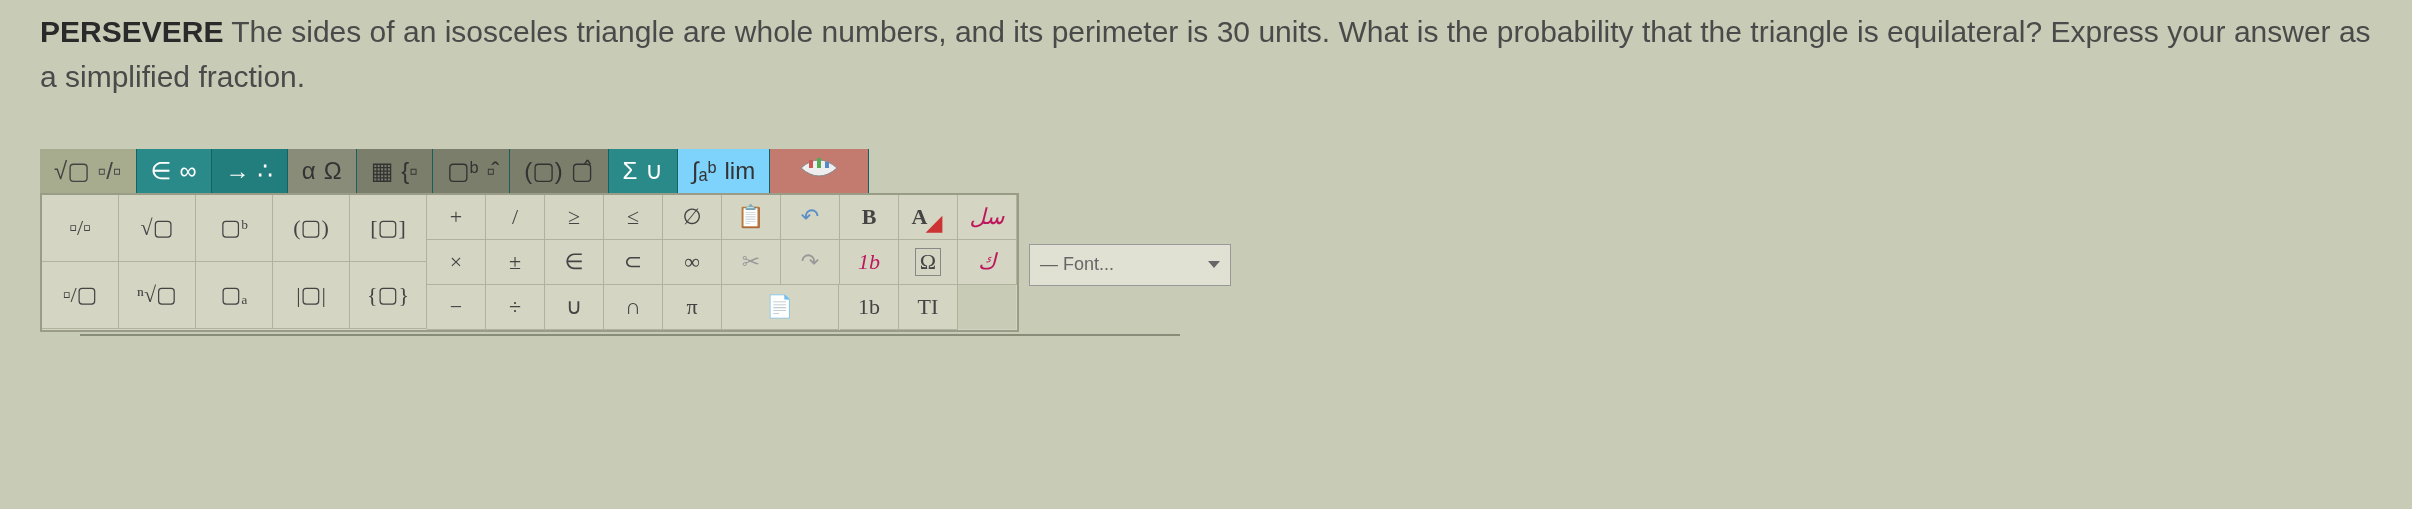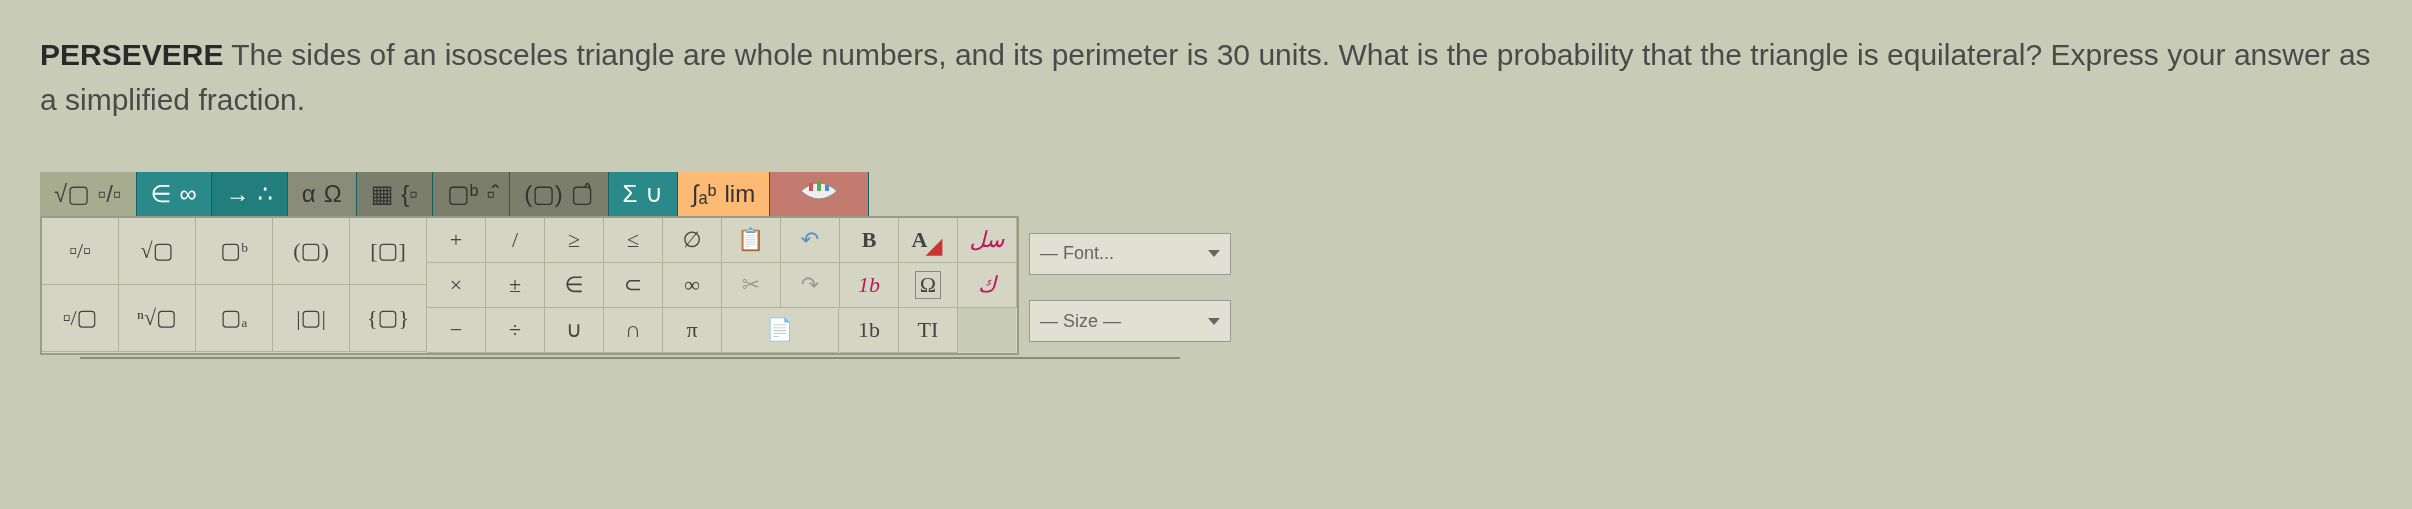--- a/index.html
+++ b/index.html
@@ -3,21 +3,21 @@
 <meta charset="utf-8">
 <style>
   body {
     margin: 0;
     padding: 0;
     background: #c8cbb5;
     font-family: "Segoe UI", Arial, sans-serif;
     width: 2412px;
   }
   .question {
-    padding: 32px 40px 50px 40px;
+    padding: 9px 40px 50px 40px;
     font-size: 30px;
     color: #4a4a4a;
     line-height: 1.5;
   }
   .question .bold {
     font-weight: 700;
     color: #2a2a2a;
   }
   .toolbar-wrap {
     padding-left: 40px;
@@ -40,21 +40,21 @@
     cursor: pointer;
   }
   .tab.active { background: #a8ac8f; color: #444; }
   .tab.info { background: #2a8a8a; }
   .tab.arrow { background: #227d7d; }
   .tab.alpha { background: #888c78; color:#333; }
   .tab.matrix { background: #7a7e6a; color:#333;}
   .tab.sup { background: #7a7e6a; color:#333;}
   .tab.paren { background: #7a7e6a; color:#333;}
   .tab.sigma { background: #2a8a8a; }
-  .tab.int { background: #fdba74; color:#333;}
+  .tab.int { background: #7dd3fc; color:#333;}
   .tab.style { background: #c37a6f; width:70px; }
   .toolbar {
     border: 2px solid #999d87;
     background: #d4d6c3;
     display: flex;
     width: fit-content;
   }
   .group {
     display: flex;
     flex-direction: column;
@@ -339,21 +339,17 @@
         <div class="cell" style="background:#c8cbb5;border:none"></div>
       </div>
     </div>
   </div>
 
   <div class="side-panel">
     <div class="dropdown">
       <span>— Font...</span>
       <span class="arrow-down"></span>
     </div>
-    <div class="dropdown">
-      <span>— Size —</span>
-      <span class="arrow-down"></span>
-    </div>
   </div>
   </div>
 
   <div class="bottom-line"></div>
 </div>
 
 </body></html>

